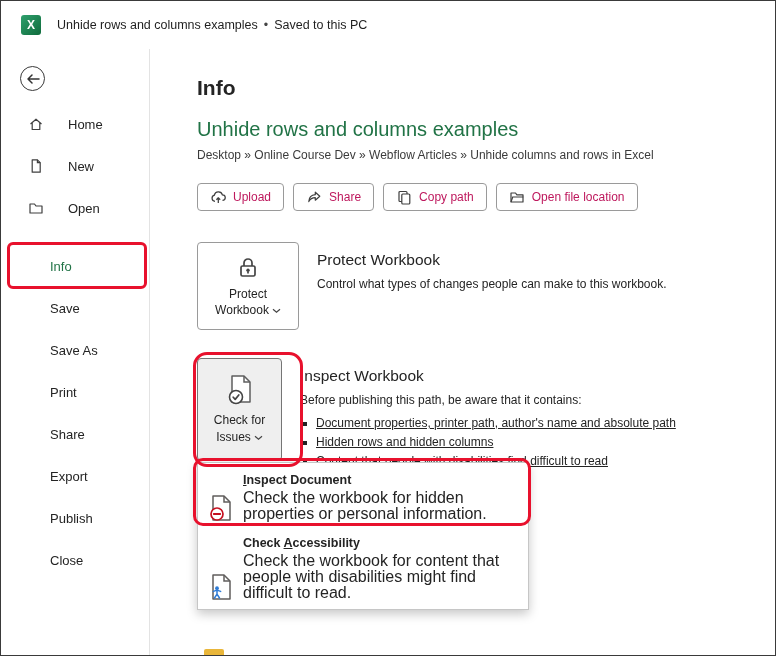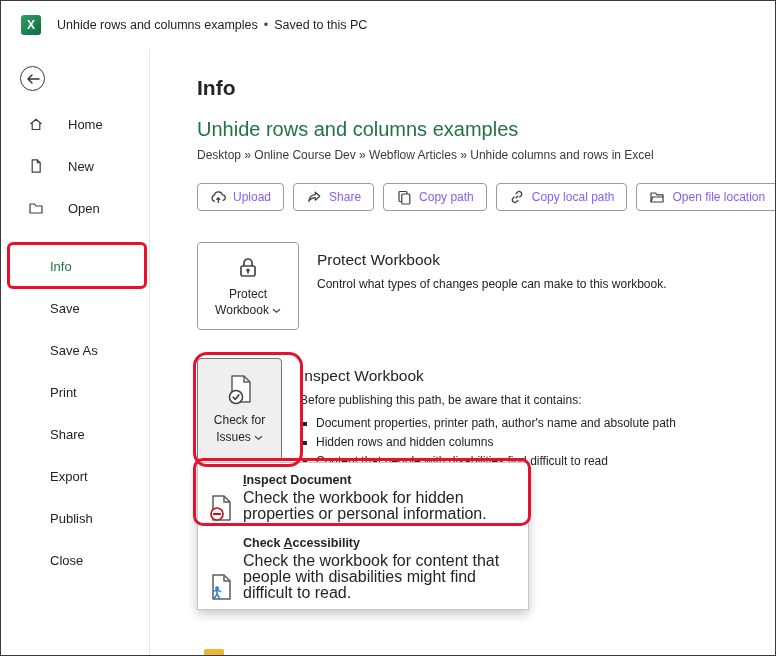--- a/index.html
+++ b/index.html
@@ -21,32 +21,32 @@
   .nav-item.no-icon{padding-left:49px;}
   .nav-item .nicon{width:16px;height:16px;display:flex;flex:none;}
   .nav-gap{height:16px;}
   .nav-item.selected{color:#217346;}
   
   .main{position:absolute;left:149px;top:48px;right:0;bottom:0;background:#fff;padding-left:47px;}
   .page-title{margin-top:26px;font-size:21px;font-weight:700;line-height:26px;}
   .doc-title{margin-top:16px;font-size:20px;font-weight:400;color:#217346;line-height:25px;}
   .breadcrumb{margin-top:6px;font-size:12px;color:#3b3b3b;line-height:15px;}
   .actions{margin-top:20px;display:flex;gap:9px;}
-  .action-btn{height:28px;display:inline-flex;align-items:center;gap:7px;padding:0 12px;border:1px solid #9a9a9a;border-radius:4px;background:#fff;font-size:12px;font-family:inherit;color:#8b5cf6;cursor:pointer;white-space:nowrap;}
+  .action-btn{height:28px;display:inline-flex;align-items:center;gap:7px;padding:0 12px;border:1px solid #9a9a9a;border-radius:4px;background:#fff;font-size:12px;font-family:inherit;color:#be185d;cursor:pointer;white-space:nowrap;}
   .section-row{margin-top:31px;display:flex;align-items:flex-start;}
   .section-row.inspect{margin-top:28px;}
   .big-btn{width:102px;min-height:88px;box-sizing:border-box;border:1px solid #9a9a9a;border-radius:4px;background:#fff;display:flex;flex-direction:column;align-items:center;justify-content:center;gap:6px;font-size:12px;font-family:inherit;color:#242424;cursor:pointer;padding:8px 4px;}
   .big-btn .blabel{text-align:center;line-height:1.35;width:82px;}
   .inspect-btn{width:85px;min-height:103px;background:#efefef;border-color:#757575;}
   .chev{margin-left:3px;}
   .section-text{margin-left:18px;padding-top:8px;}
   .section-heading{font-size:15.5px;line-height:20px;}
   .section-desc{margin-top:7px;font-size:12px;line-height:15px;}
   .bullets{margin-top:6px;}
-  .bullet{display:flex;align-items:flex-start;gap:9px;font-size:12px;line-height:19px;padding-left:3px;}
+  .bullet{display:flex;align-items:flex-start;gap:9px;font-size:12px;line-height:19px;padding-left:3px;text-decoration:underline;}
   .sq{width:4px;height:4px;background:#242424;margin-top:8px;flex:none;}
   
   .menu{position:absolute;left:196px;top:461px;width:332px;background:#fff;border:1px solid #c6c6c6;box-shadow:0 4px 10px rgba(0,0,0,.22);z-index:5;padding:2px 0;box-sizing:border-box;}
   .menu-item{display:flex;gap:9px;padding:7px 10px 6px;cursor:pointer;align-items:flex-end;}
   .micon{width:26px;height:28px;flex:none;display:flex;}
   .mtitle{font-size:12.5px;font-weight:700;line-height:16px;}
   .accel{text-decoration:underline;}
   .mdesc{font-size:16px;margin-top:2px;line-height:16px;width:272px;}
   
   .partial-stub{position:absolute;left:203px;top:648px;width:20px;height:10px;border-radius:2px 2px 0 0;background:#e9b63a;z-index:1;}
@@ -154,29 +154,20 @@
         <span>Share</span>
       </button>
       <button class="action-btn">
         <span>
             <svg width="16" height="16" viewBox="0 0 16 16">
               <rect x="3" y="2.5" width="8" height="10" rx="1" fill="none" stroke="#3f3f3f" stroke-width="1.2"></rect>
               <rect x="5.8" y="5" width="8" height="10" rx="1" fill="#fff" stroke="#3f3f3f" stroke-width="1.2"></rect>
             </svg>
           </span>
         <span>Copy path</span>
-      </button>
-      <button class="action-btn">
-        <span>
-            <svg width="16" height="16" viewBox="0 0 16 16">
-              <path d="M6.7 9.3l2.6-2.6" fill="none" stroke="#3f3f3f" stroke-width="1.25"></path>
-              <path d="M5.3 7.9 4 9.2a2.55 2.55 0 0 0 3.6 3.6l1.3-1.3M10.7 8.1 12 6.8a2.55 2.55 0 0 0-3.6-3.6L7.1 4.5" fill="none" stroke="#3f3f3f" stroke-width="1.25" stroke-linecap="round"></path>
-            </svg>
-          </span>
-        <span>Copy local path</span>
       </button>
       <button class="action-btn">
         <span>
             <svg width="16" height="16" viewBox="0 0 16 16">
               <path d="M2 4h4.5l1.4 1.8H14V13H2z" fill="none" stroke="#3f3f3f" stroke-width="1.2" stroke-linejoin="round"></path>
               <path d="M2 13l1.7-5h10.6" fill="none" stroke="#3f3f3f" stroke-width="1.2"></path>
             </svg>
           </span>
         <span>Open file location</span>
       </button>

